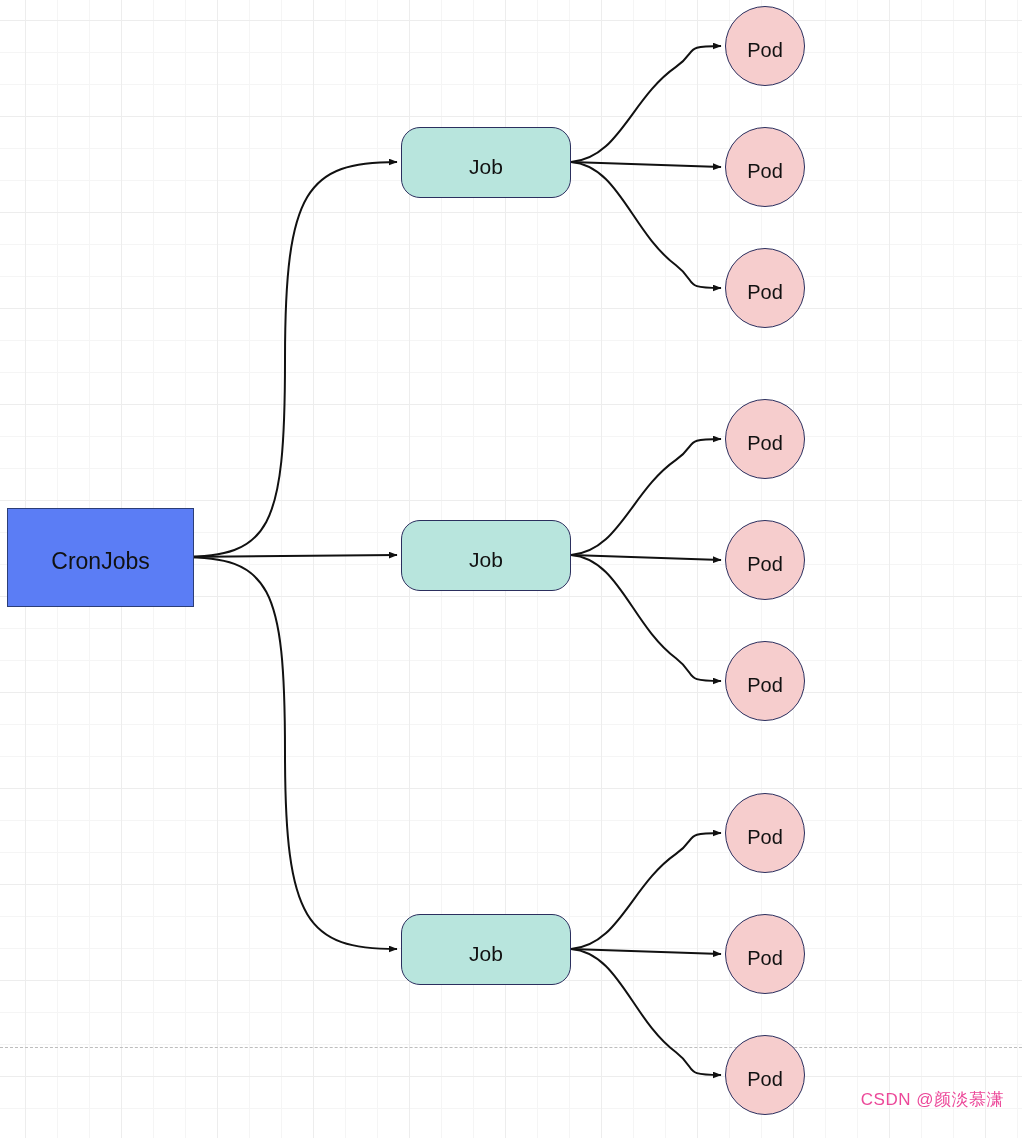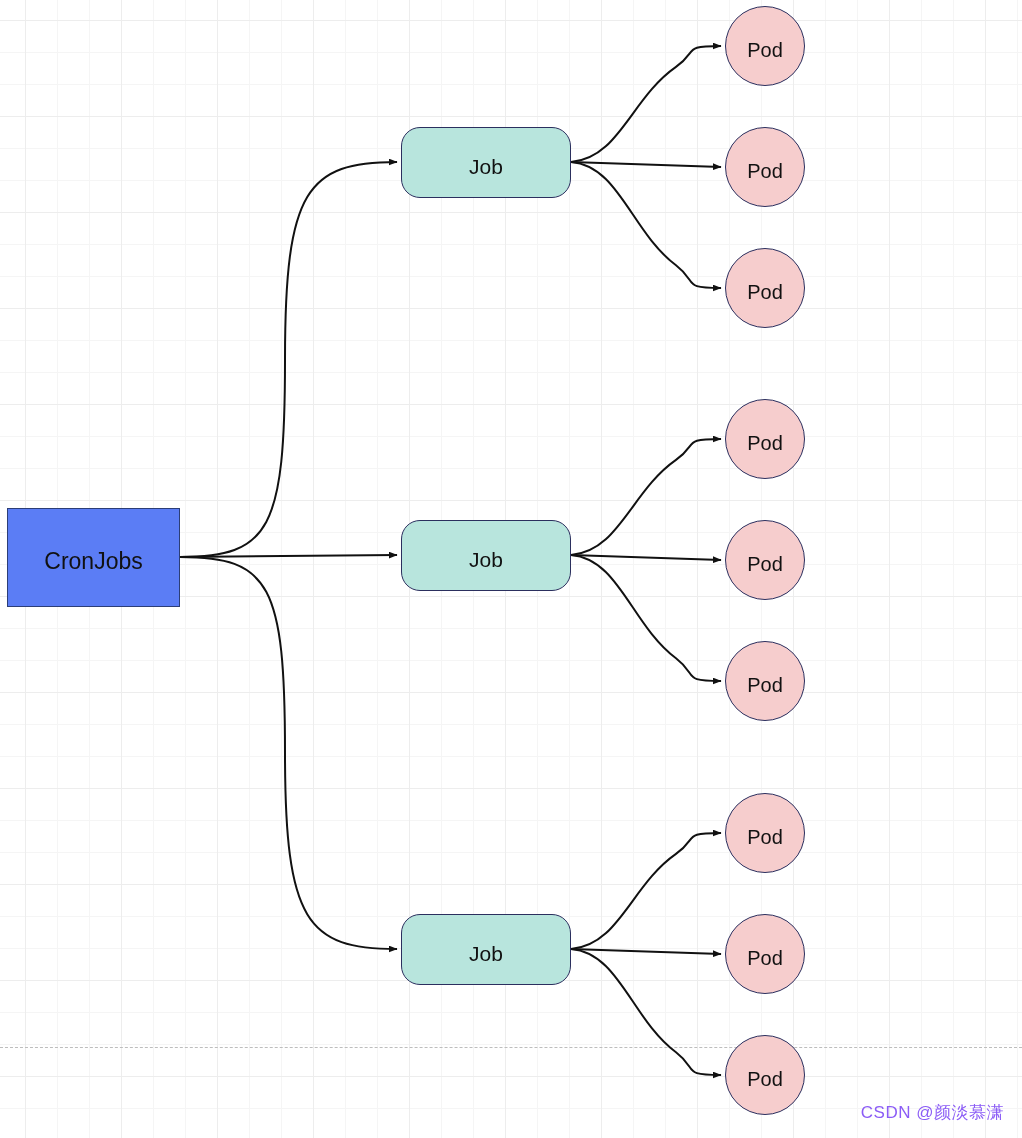--- a/index.html
+++ b/index.html
@@ -58,21 +58,21 @@
     position: absolute;
     box-sizing: border-box;
     display: flex;
     align-items: center;
     justify-content: center;
     color: #111111;
   }
   .node-cronjobs {
     left: 7px;
     top: 508px;
-    width: 173px;
+    width: 187px;
     height: 99px;
     background: #5b7df5;
     border: 1.6px solid #2c3e77;
     font-size: 23px;
     text-align: right;
   }
   .node-job {
     width: 170px;
     height: 71px;
     background: #b8e5dd;
@@ -90,23 +90,23 @@
   }
   .node-label {
     line-height: 1;
     white-space: nowrap;
     margin-top: 8px;
   }
   
   #watermark {
     position: absolute;
     right: 18px;
-    bottom: 14px;
+    bottom: 27px;
     font-size: 17px;
-    color: #8b5cf6;
+    color: #ec4899;
     letter-spacing: 0.5px;
     white-space: nowrap;
   }
 </style>
 </head>
 <body>
 
 <div id="canvas">
 
   <div id="grid-bg"></div>

